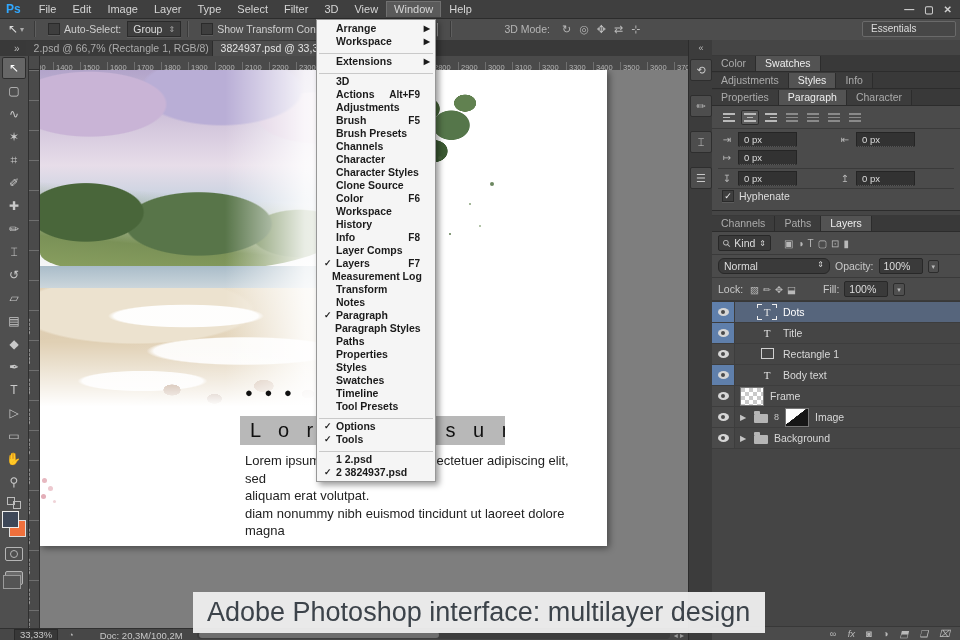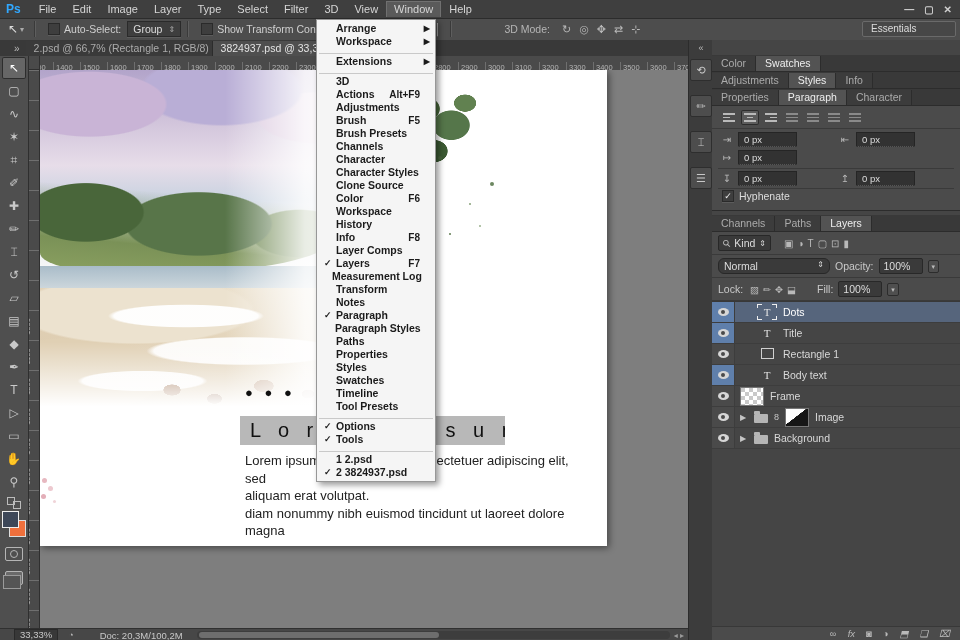--- a/index.html
+++ b/index.html
@@ -560,21 +560,21 @@
     </div>
     <div class="lpanel-ctl">
       <span>Lock:</span>
       <span style="display:flex">
 
       <span class="lockico">▨</span>
           <span class="lockico">✏</span>
           <span class="lockico">✥</span>
           <span class="lockico">⬓</span>
         </span>
-      <span style="margin-left:14px">Fill:</span>
+      <span style="margin-left:20px">Fill:</span>
       <span class="valbox">100%</span>
       <span class="dnbtn">▾</span>
     </div>
     <div class="lrows">
 
 
         <div class="lrow selected eye_blue text bracket child">
           <span class="eyecell">
             <span class="eye"></span>
           </span>
@@ -935,14 +935,17 @@
       </div>
 
       <div class="mi checked">
         <span class="chk">✓</span>
         <span class="lbl">2 3824937.psd</span>
         <span class="shc"></span>
         <span class="sub">▶</span>
       </div>
     </div>
 
+  <div class="caption">
+    <span>Adobe Photoshop interface: multilayer design</span>
+  </div>
 
 </div>
 
 </body></html>

